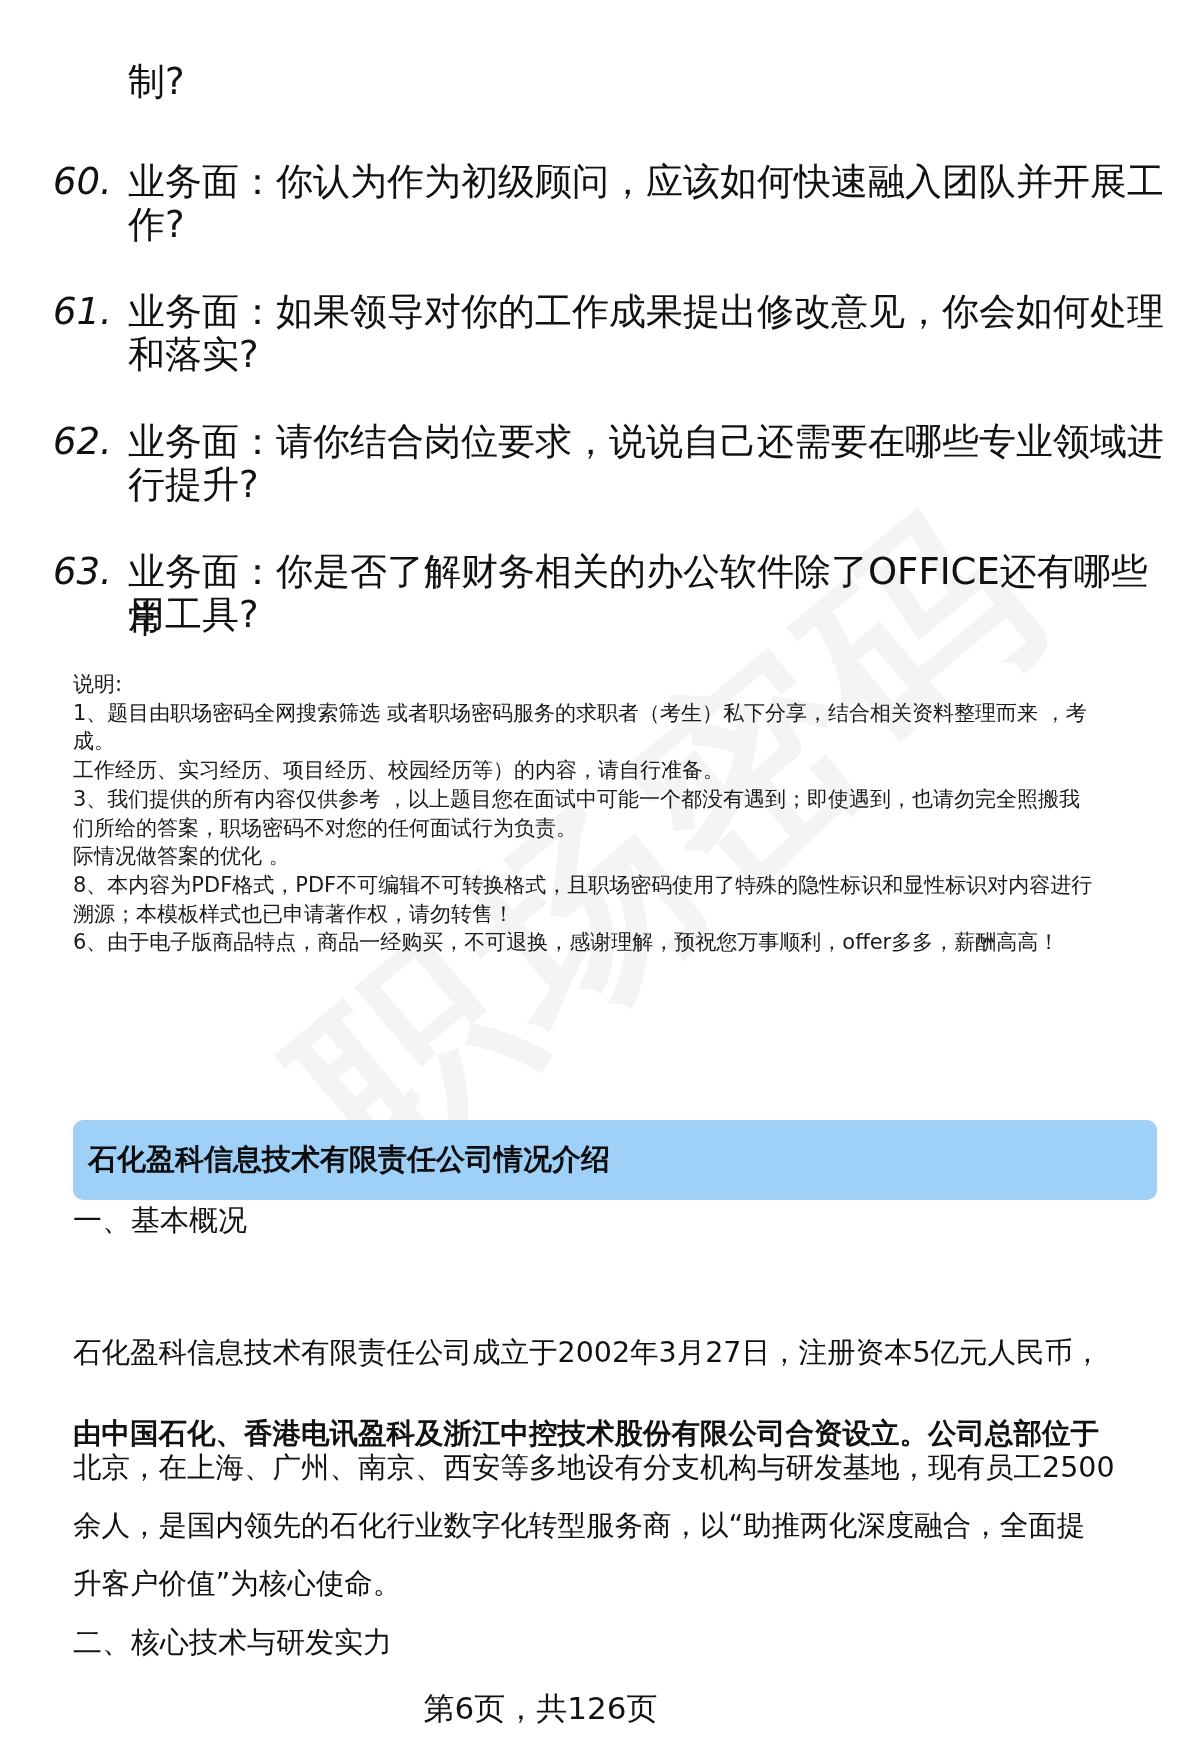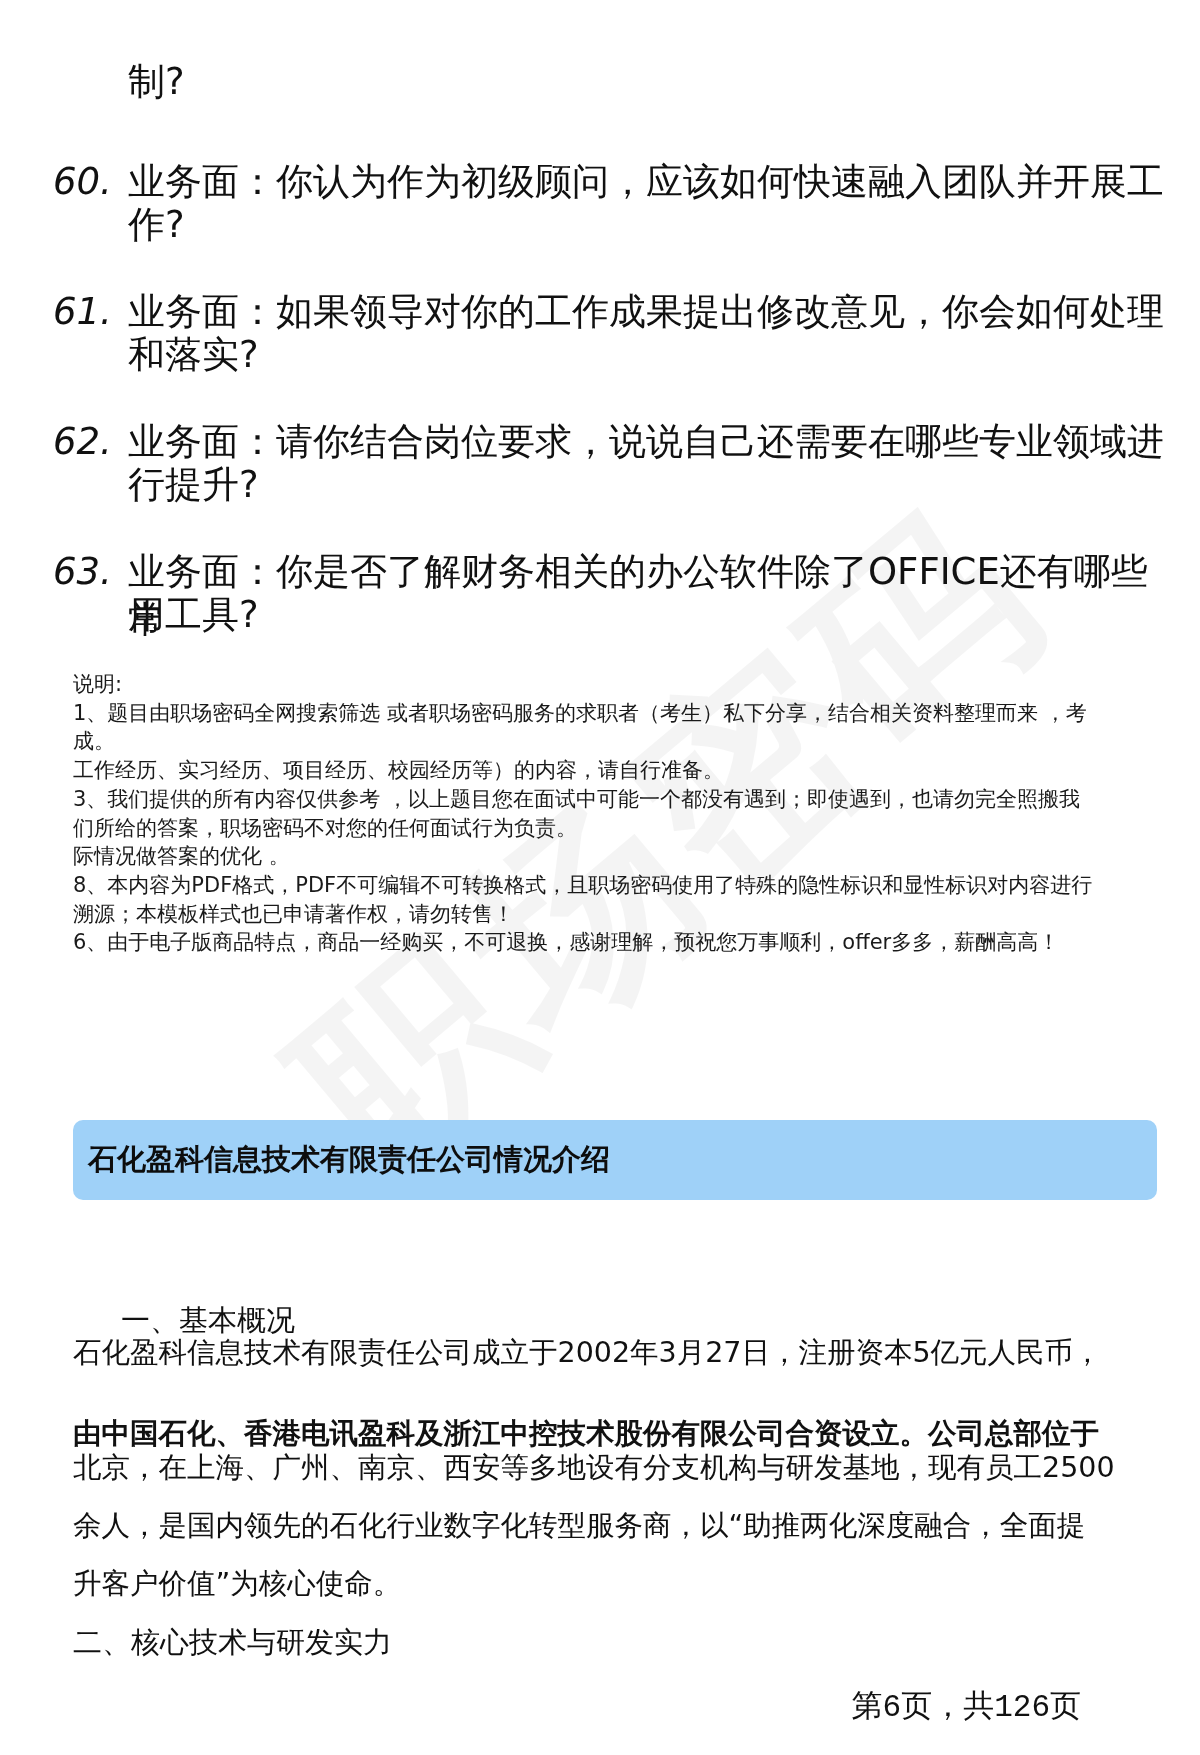--- a/index.html
+++ b/index.html
@@ -87,24 +87,23 @@
       left: 73px;
       font-size: 28.5px;
       line-height: 40px;
       white-space: nowrap;
     }
     .footer {
       position: absolute;
       left: 0;
       width: 1081px;
       top: 1688px;
-      text-align: right;
+      text-align: center;
       font-size: 31px;
       line-height: 40px;
-      font-family: Liberation Mono, monospace;
     }
   </style>
 </head>
 <body>
 
 <div class="watermark">
   <span>职场密码</span>
 </div>
 
 <div class="content">
@@ -163,21 +162,21 @@
     <div>际情况做答案的优化 。</div>
     <div>8、本内容为PDF格式，PDF不可编辑不可转换格式，且职场密码使用了特殊的隐性标识和显性标识对内容进行</div>
     <div>溯源；本模板样式也已申请著作权，请勿转售！</div>
     <div>6、由于电子版商品特点，商品一经购买，不可退换，感谢理解，预祝您万事顺利，offer多多，薪酬高高！</div>
   </div>
 
   <div class="banner">
     <span class="banner-title">石化盈科信息技术有限责任公司情况介绍</span>
   </div>
 
-  <div class="section-heading" style="top:1300px;margin-left:48px;">一、基本概况</div>
+  <div class="section-heading" style="top:1200px;">一、基本概况</div>
 
   <div class="body-line" style="top:1333px;">石化盈科信息技术有限责任公司成立于2002年3月27日，注册资本5亿元人民币，</div>
   <div class="body-line" style="top:1414px;font-weight:bold;">由中国石化、香港电讯盈科及浙江中控技术股份有限公司合资设立。公司总部位于</div>
   <div class="body-line" style="top:1448px;">北京，在上海、广州、南京、西安等多地设有分支机构与研发基地，现有员工2500</div>
   <div class="body-line" style="top:1506px;">余人，是国内领先的石化行业数字化转型服务商，以“助推两化深度融合，全面提</div>
   <div class="body-line" style="top:1564px;">升客户价值”为核心使命。</div>
 
   <div class="section-heading" style="top:1622px;">二、核心技术与研发实力</div>
 
   <div class="footer">

